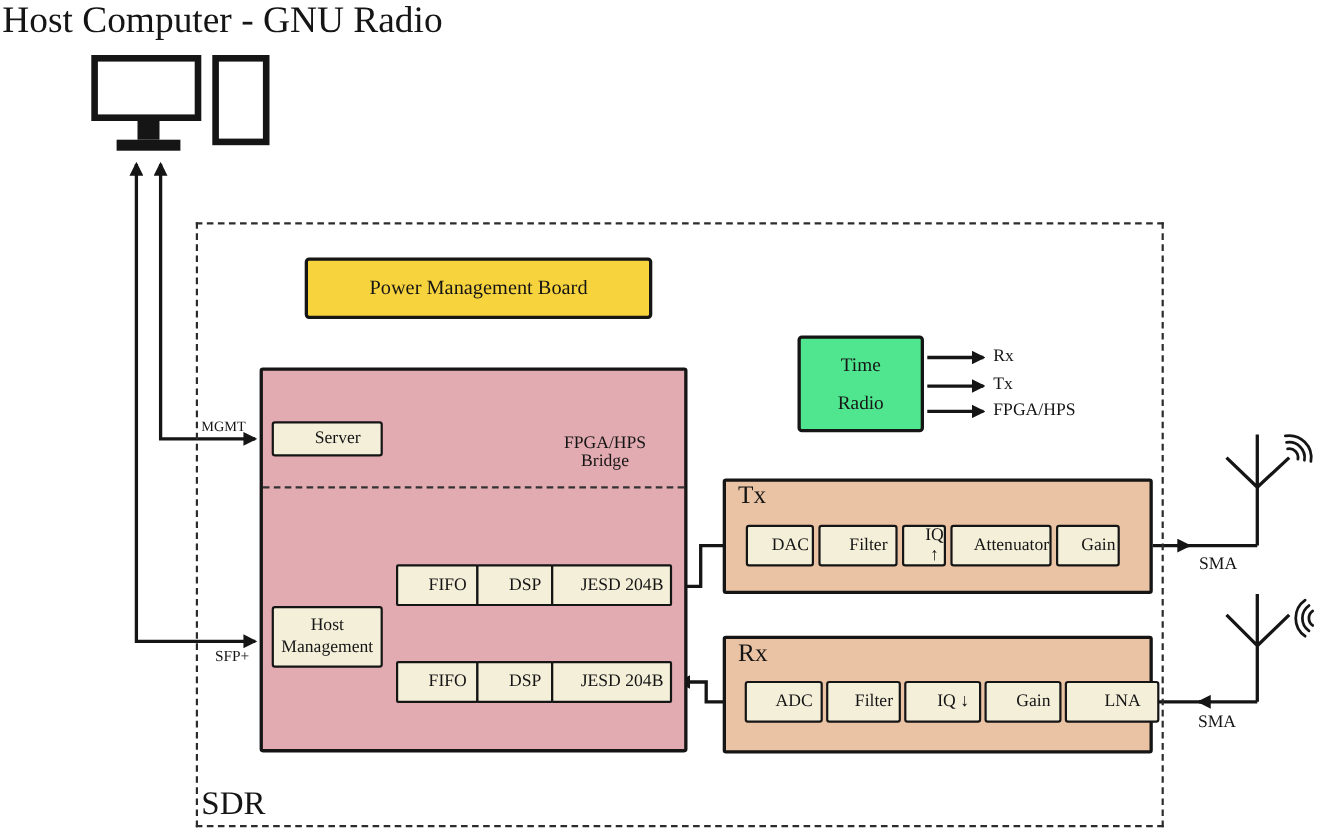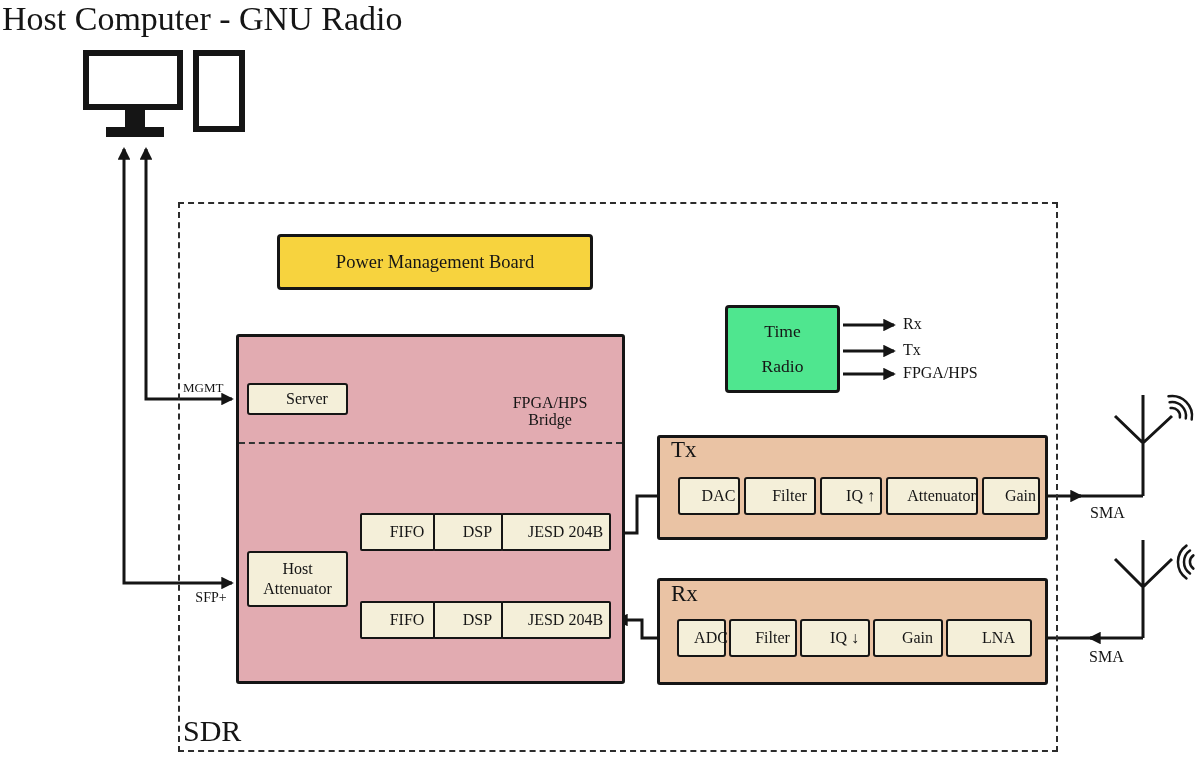--- a/index.html
+++ b/index.html
@@ -122,42 +122,42 @@
   <div class="abs" id="bridge">
     <div>FPGA/HPS</div>
     <div>Bridge</div>
   </div>
 
   <div class="abs seg-row" id="fifo-row-tx">
     <div class="blk h38" style="width:75px">FIFO</div>
     <div class="blk h38" style="width:70px">DSP</div>
     <div class="blk h38" style="width:110px">JESD 204B</div>
   </div>
-  <div class="abs blk" id="host-if">Host Attenuator</div>
+  <div class="abs blk" id="host-if">Host Management</div>
   <div class="abs seg-row" id="fifo-row-rx">
     <div class="blk h38" style="width:75px">FIFO</div>
     <div class="blk h38" style="width:70px">DSP</div>
     <div class="blk h38" style="width:110px">JESD 204B</div>
   </div>
 
   <div class="abs panel" id="tx-chain"></div>
   <div class="abs chain-title" id="tx-title">Tx</div>
   <div class="abs chain-row" id="tx-row">
     <div class="blk h38" style="width:62px">DAC</div>
     <div class="blk h38" style="width:72px">Filter</div>
-    <div class="blk h38" style="width:62px">IQ ↑</div>
+    <div class="blk h38" style="width:40px">IQ ↑</div>
     <div class="blk h38" style="width:92px">Attenuator</div>
     <div class="blk h38" style="width:58px">Gain</div>
   </div>
   <div class="abs" id="sma-tx">SMA</div>
 
   <div class="abs panel" id="rx-chain"></div>
   <div class="abs chain-title" id="rx-title">Rx</div>
   <div class="abs chain-row" id="rx-row">
-    <div class="blk h38" style="width:49px">ADC</div>
+    <div class="blk h38" style="width:71px">ADC</div>
     <div class="blk h38" style="width:68px">Filter</div>
     <div class="blk h38" style="width:70px">IQ ↓</div>
     <div class="blk h38" style="width:70px">Gain</div>
     <div class="blk h38" style="width:86px">LNA</div>
   </div>
   <div class="abs" id="sma-rx">SMA</div>
 
 </div>
 
 </body></html>

